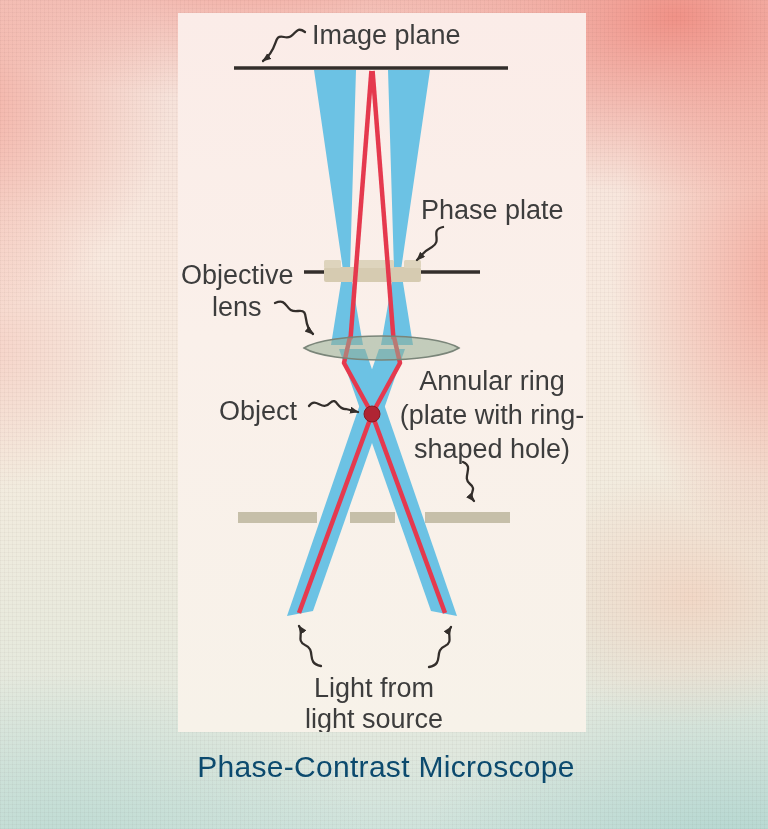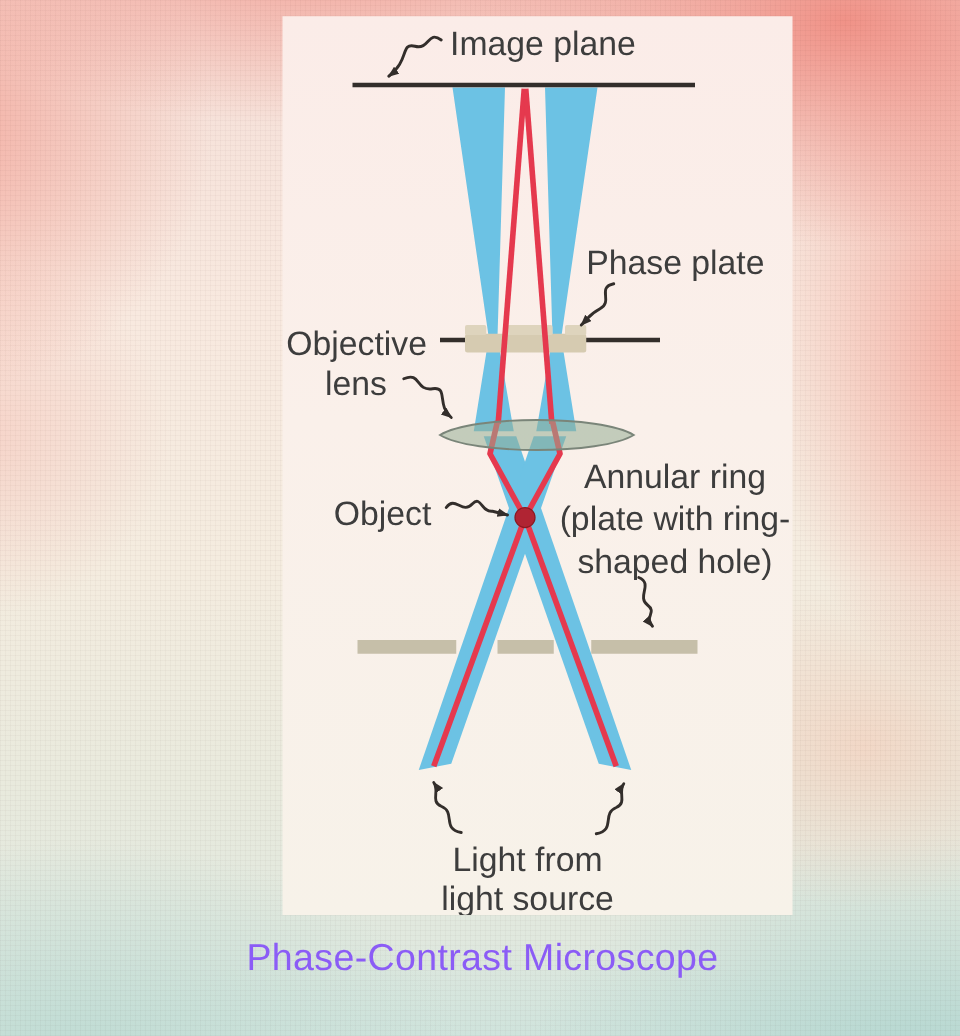--- a/index.html
+++ b/index.html
@@ -27,35 +27,34 @@
     content:"";position:absolute;inset:0;
     background:
       repeating-linear-gradient(0deg,  rgba(120,90,80,0.04) 0 1px, transparent 1px 4px),
       repeating-linear-gradient(90deg, rgba(120,90,80,0.04) 0 1px, transparent 1px 4px);
     mix-blend-mode:multiply;
   }
   
   .panel{
     position:absolute;left:178px;top:13px;width:408px;height:719px;
     background:linear-gradient(180deg,#fbece8 0%,#faf0ea 45%,#f7f2e9 100%);
-    margin-left:48px;
   }
   .diagram{position:absolute;left:0;top:0;width:408px;height:719px;display:block;}
   .diagram text{
     font-family:"Liberation Sans","DejaVu Sans",sans-serif;
     font-size:27px;
   }
   .diagram .squig{fill:none;stroke-width:2.3px;stroke-linecap:round;stroke-linejoin:round;}
   .diagram marker path{fill:#332e2b;}
   .lens-shape{fill:rgba(150,175,148,0.55);stroke:#7a8579;stroke-width:1.5px;}
   .redline{fill:none;stroke-width:4.5px;stroke-linejoin:round;stroke-linecap:butt;}
   .caption{
     position:absolute;left:180px;top:750px;width:412px;
     text-align:center;font-size:30px;font-weight:500;letter-spacing:0.3px;
-    color:#8b5cf6;
+    color:#0c4a6e;
   }
 </style>
 </head>
 <body>
 
 <div class="bg"></div>
 
 <div class="panel">
   <svg class="diagram" viewBox="178 13 408 719">
     <defs>

